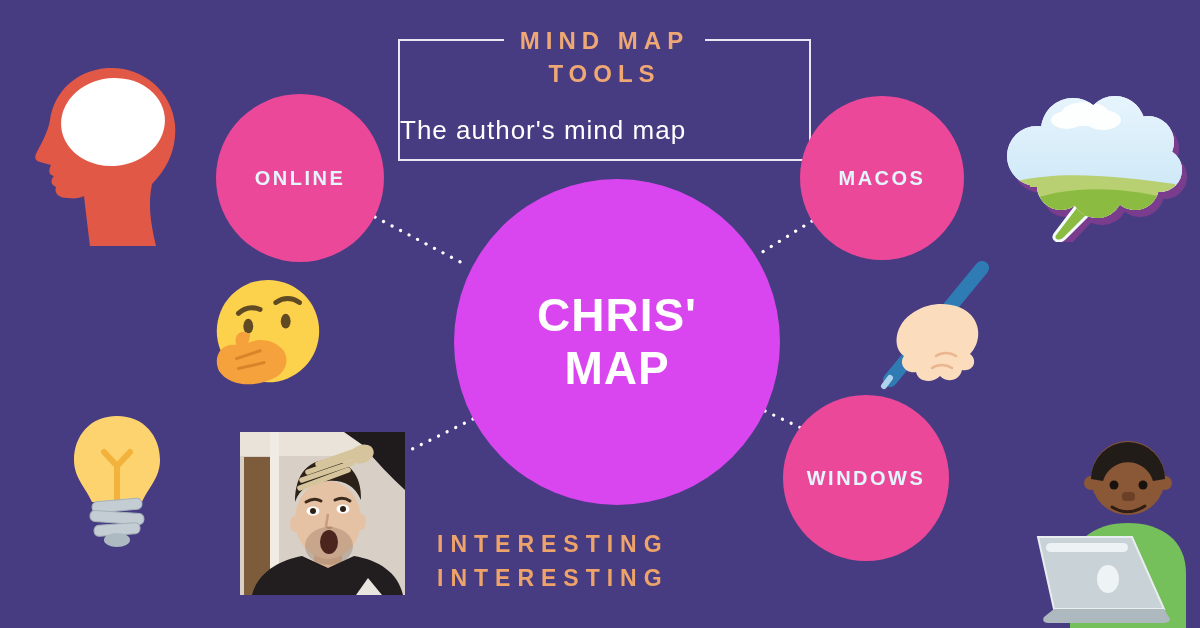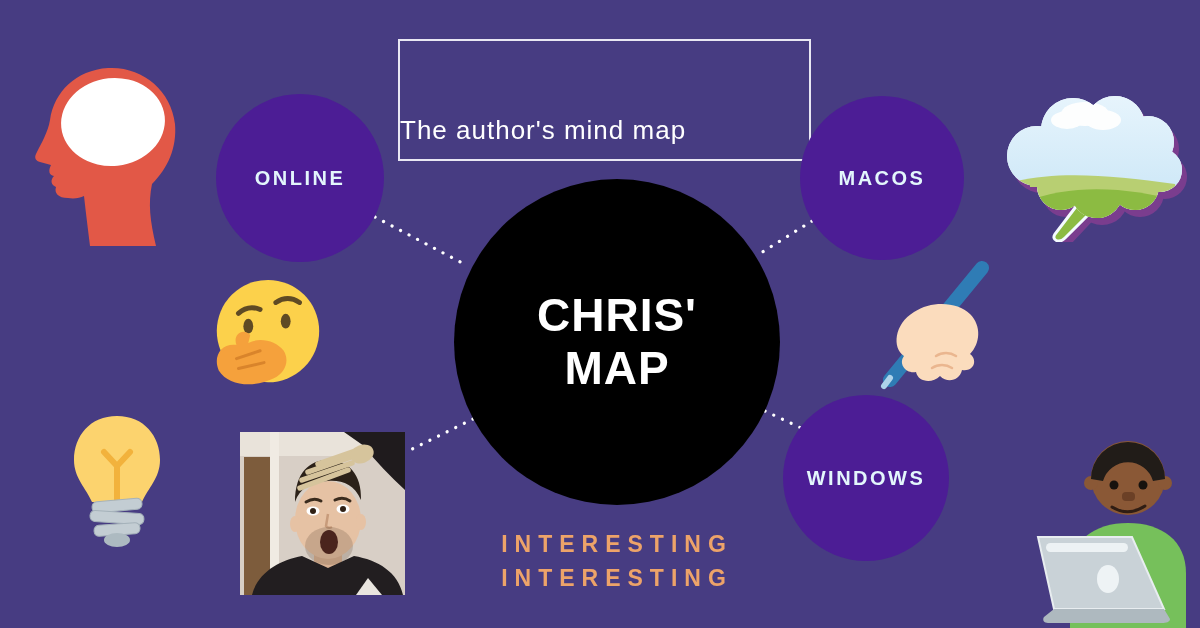--- a/index.html
+++ b/index.html
@@ -22,48 +22,52 @@
   .header-subtitle{
     position:absolute;left:0;right:0;bottom:13px;text-align:left;
     color:#ffffff;font-size:26px;font-weight:400;letter-spacing:1px;
   }
   
   .node{
     position:absolute;border-radius:50%;
     display:flex;align-items:center;justify-content:center;
     color:#e3f6fc;font-weight:bold;letter-spacing:2.5px;font-size:20px;
   }
-  .node-blue{background:#4c1d95;text-align:center;}
+  .node-blue{background:#ec4899;text-align:center;}
   .node-center{
-    background:#000000;color:#ffffff;
+    background:#d946ef;color:#ffffff;
     font-size:46px;letter-spacing:1px;line-height:53px;text-align:center;
   }
   
   .footer-text{
-    position:absolute;left:437px;top:527px;width:360px;text-align:center;
+    position:absolute;left:437px;top:527px;width:360px;text-align:left;
     color:#eda369;font-weight:bold;font-size:23px;letter-spacing:7px;line-height:34px;
   }
   svg{display:block;}
   .connector-layer{position:absolute;left:0;top:0;pointer-events:none;}
 </style>
 </head>
 <body>
 
 <div class="canvas">
 
   <svg class="connector-layer" width="1200" height="628" viewBox="0 0 1200 628">
     <g stroke="#ffffff" stroke-width="3.2" stroke-linecap="round" stroke-dasharray="0.1 9.5" fill="none">
       <line x1="375" y1="217" x2="468" y2="266"></line>
       <line x1="812" y1="221" x2="756" y2="256"></line>
       <line x1="765" y1="411" x2="833" y2="443"></line>
       <line x1="473" y1="419" x2="406" y2="452"></line>
     </g>
   </svg>
 
   <div class="header-box">
+    <div class="header-title">
+      <div><span class="bg-span">MIND MAP</span></div>
+      <div><span class="bg-span">TOOLS</span></div>
+    </div>
     <div class="header-subtitle">The author's mind map</div>
   </div>
 
   <div class="node node-center abs" style="left:454px;top:179px;width:326px;height:326px;">
     <div>
       <div>CHRIS'</div>
       <div>MAP</div>
     </div>
   </div>
 

